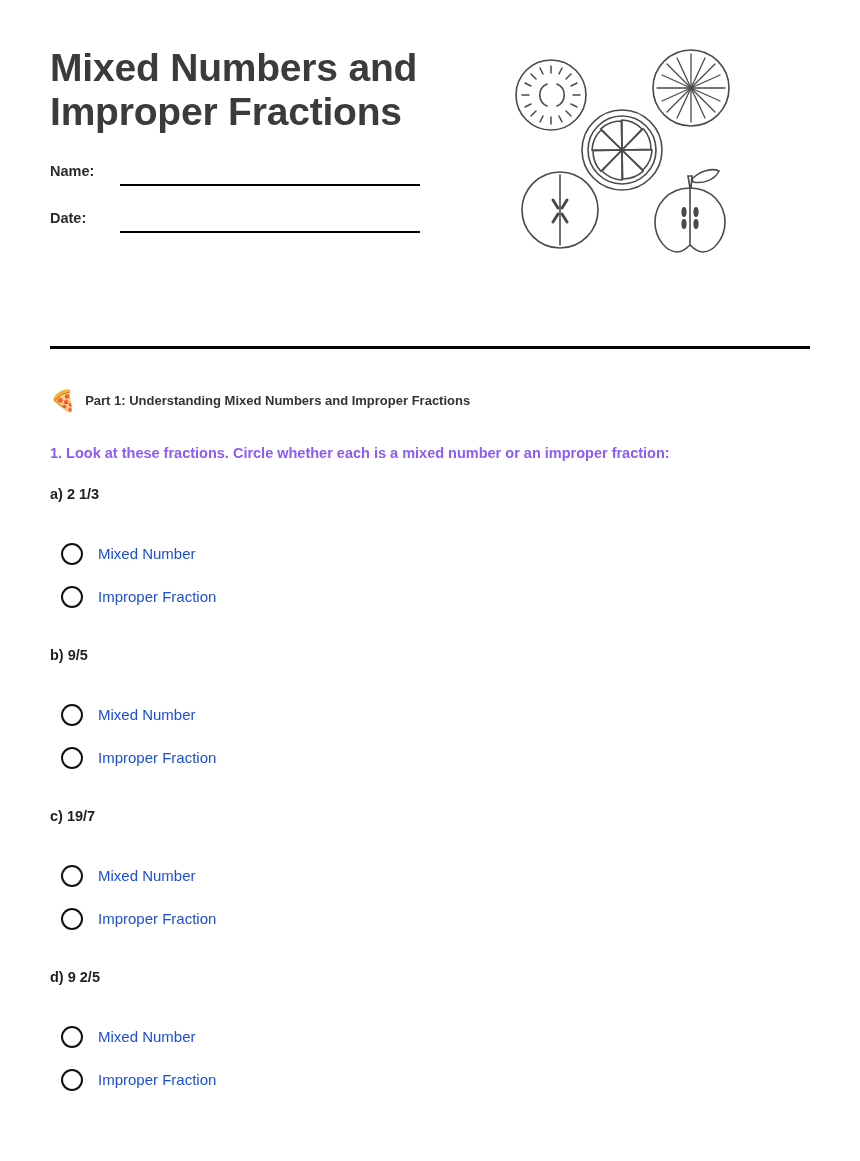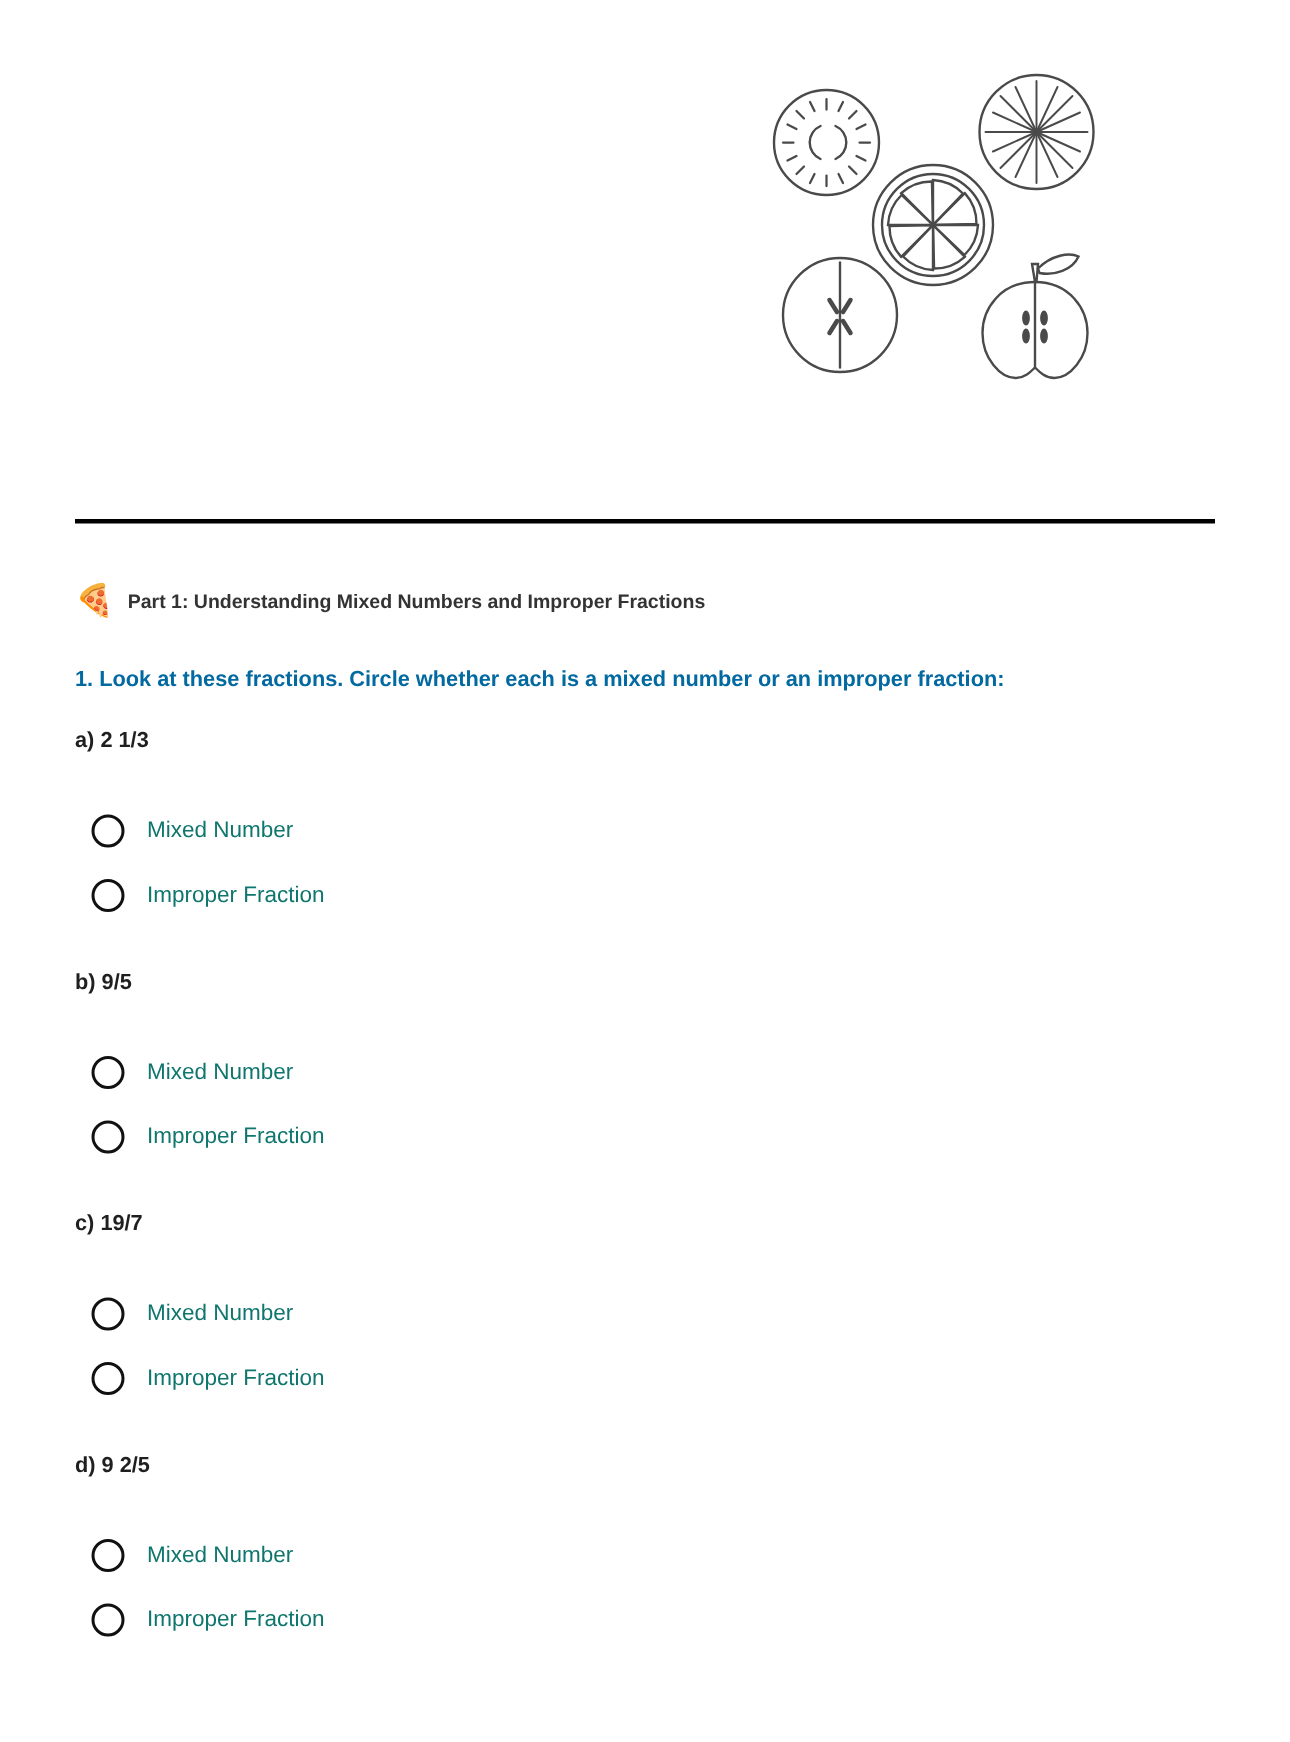--- a/index.html
+++ b/index.html
@@ -110,21 +110,21 @@
     color: #333333;
   }
 
   
   .question-text {
     position: absolute;
     left: 50px;
     top: 445px;
     font-size: 14.5px;
     font-weight: bold;
-    color: #0369a1;
+    color: #8b5cf6;
   }
 
   .items {
     position: absolute;
     left: 50px;
     top: 486px;
     width: 760px;
   }
   .item {
     position: relative;
@@ -149,29 +149,43 @@
     height: 22px;
     border: 2.5px solid #111111;
     border-radius: 50%;
     box-sizing: border-box;
     flex: 0 0 auto;
   }
   .option-label {
     margin-left: 15px;
     font-size: 15px;
     font-weight: normal;
-    color: #0f766e;
+    color: #1d4ed8;
     text-align: right;
   }
 </style>
 </head>
 <body>
 
 <div class="page">
 
+  <div class="header">
+    <div class="title">Mixed Numbers and Improper Fractions</div>
+
+    <div class="fields">
+      <div class="field-row">
+        <span class="field-label">Name:</span>
+        <span class="field-line"></span>
+      </div>
+      <div class="field-row">
+        <span class="field-label">Date:</span>
+        <span class="field-line"></span>
+      </div>
+    </div>
+  </div>
 
   <div class="fruit-art">
     <svg width="245" height="215" viewBox="0 0 245 215" fill="none" stroke="#4a4a4a" stroke-width="1.6" stroke-linecap="round">
 
       <g>
         <circle cx="46" cy="55" r="35"></circle>
         <g stroke-width="1.5">
           <line x1="46" y1="33" x2="46" y2="26"></line>
           <line x1="54" y1="34" x2="57" y2="28"></line>
           <line x1="61" y1="39" x2="66" y2="34"></line>

